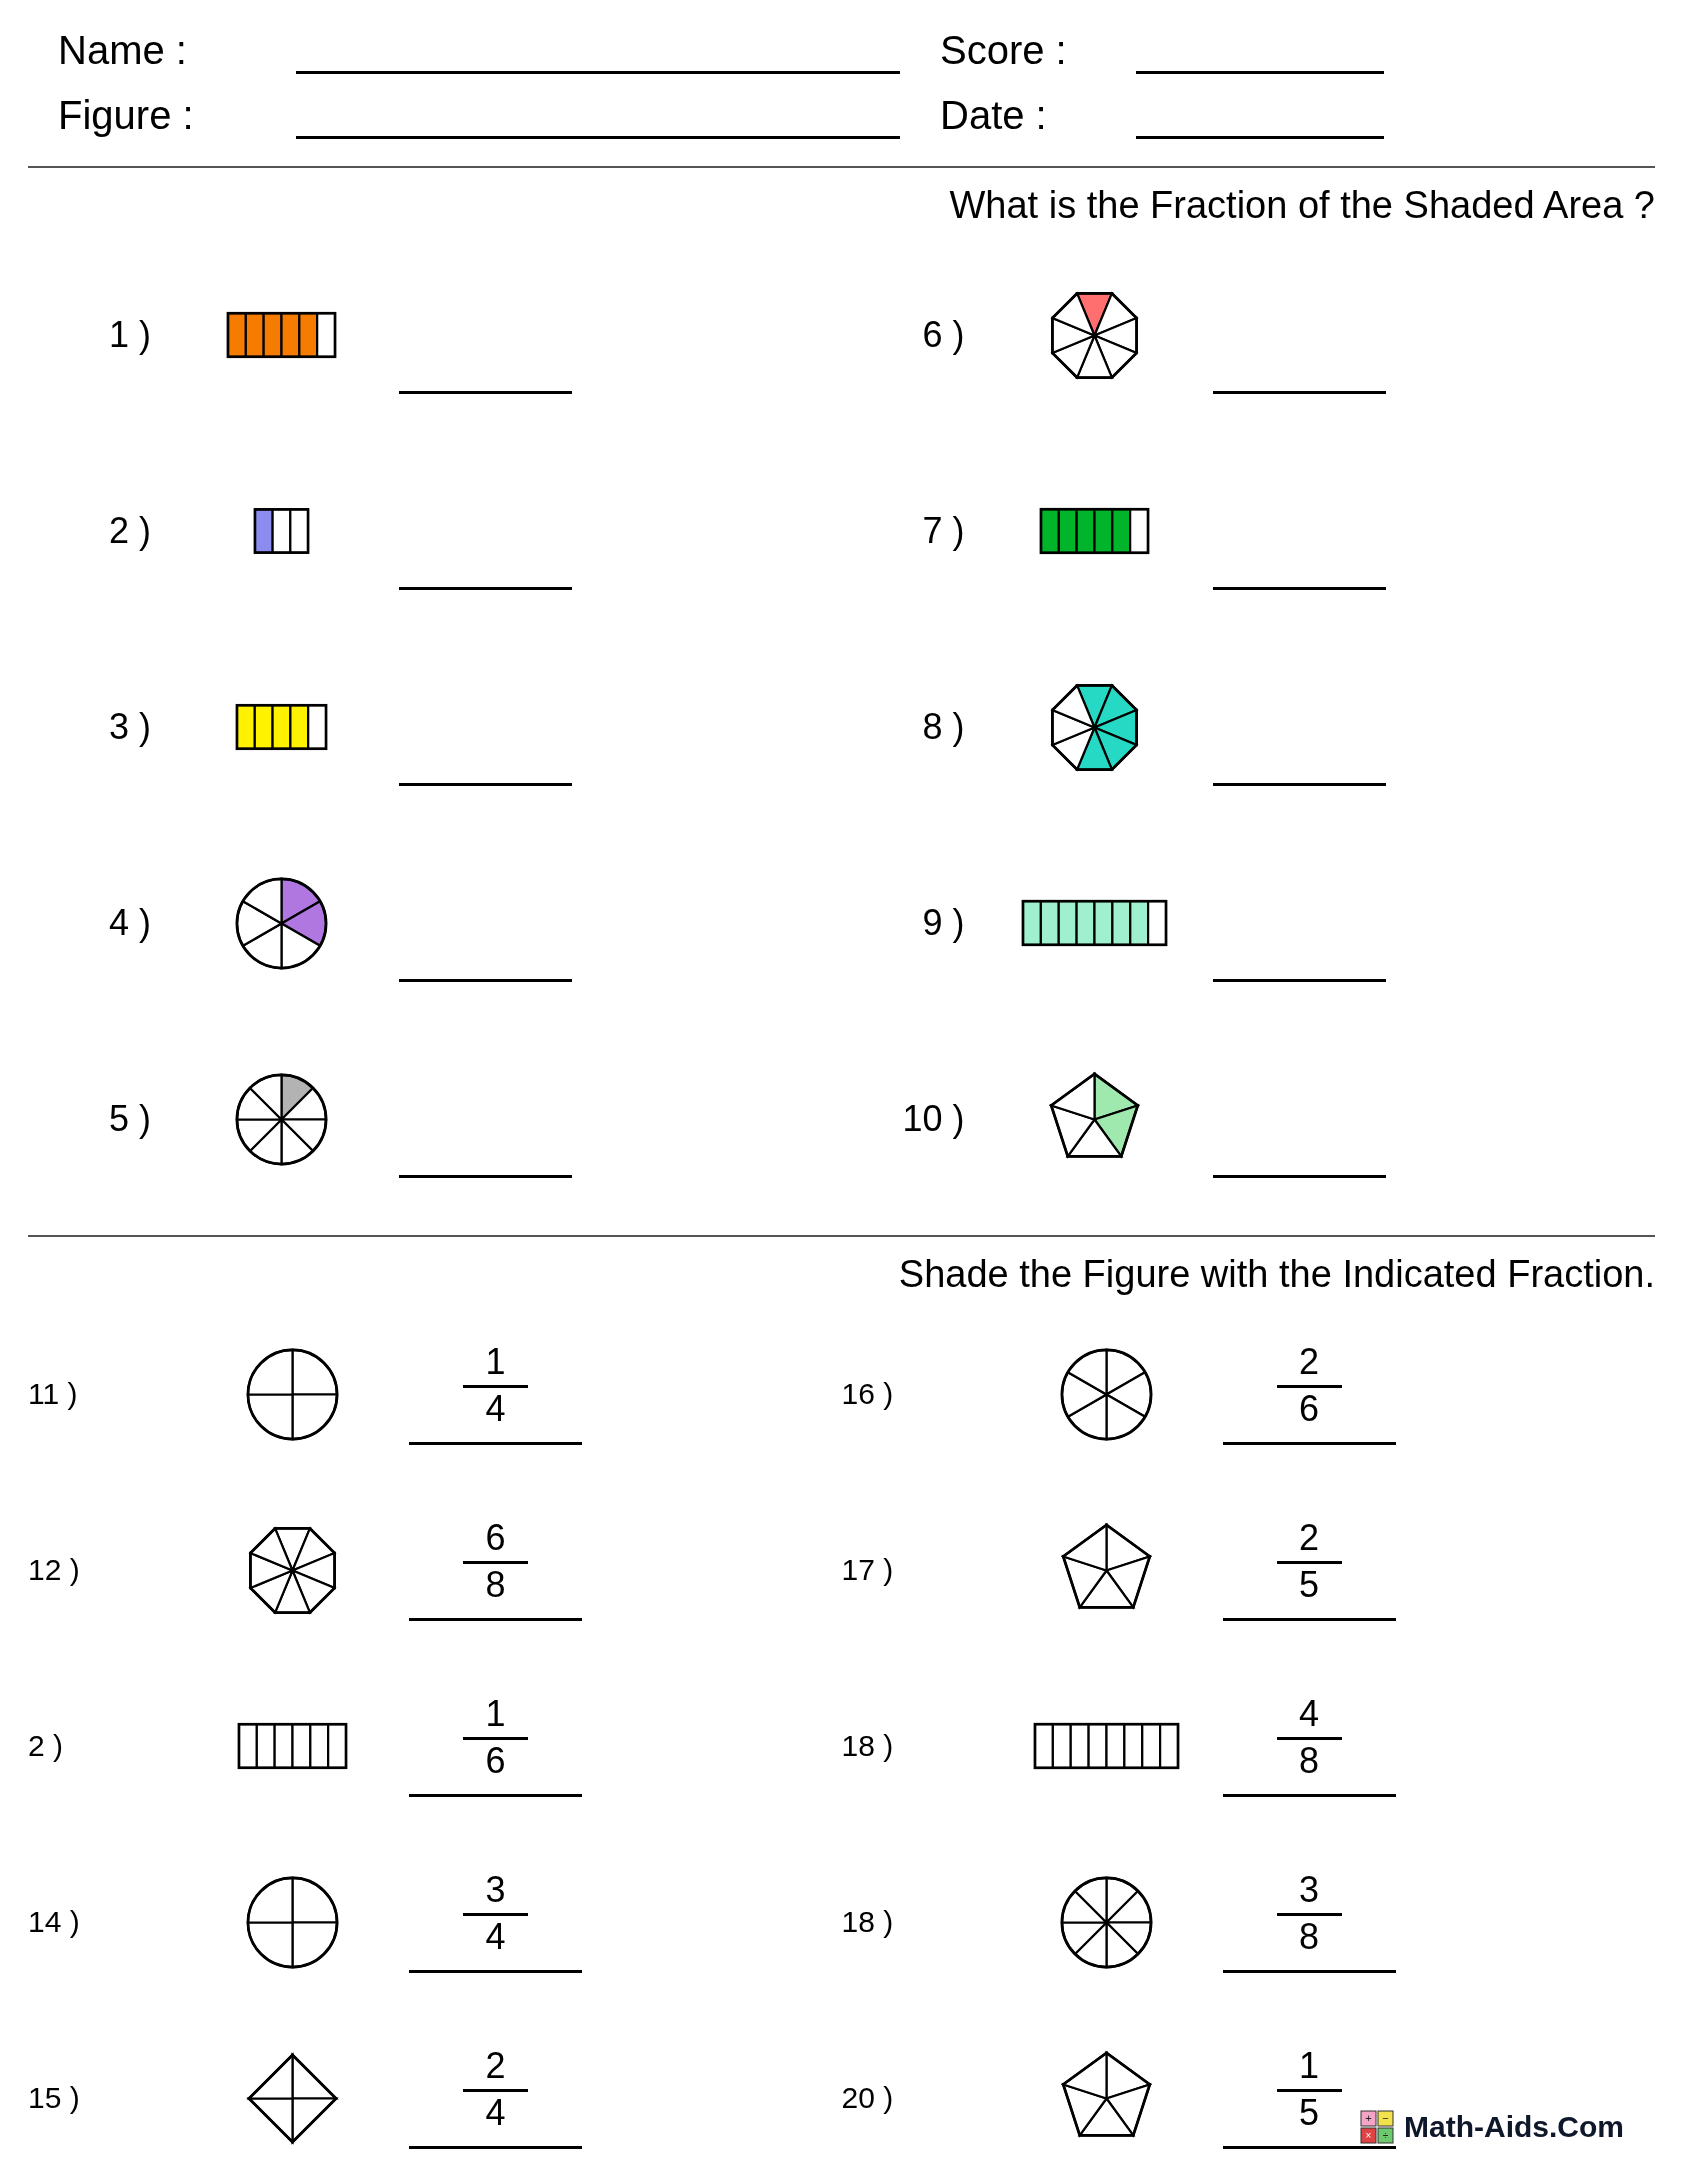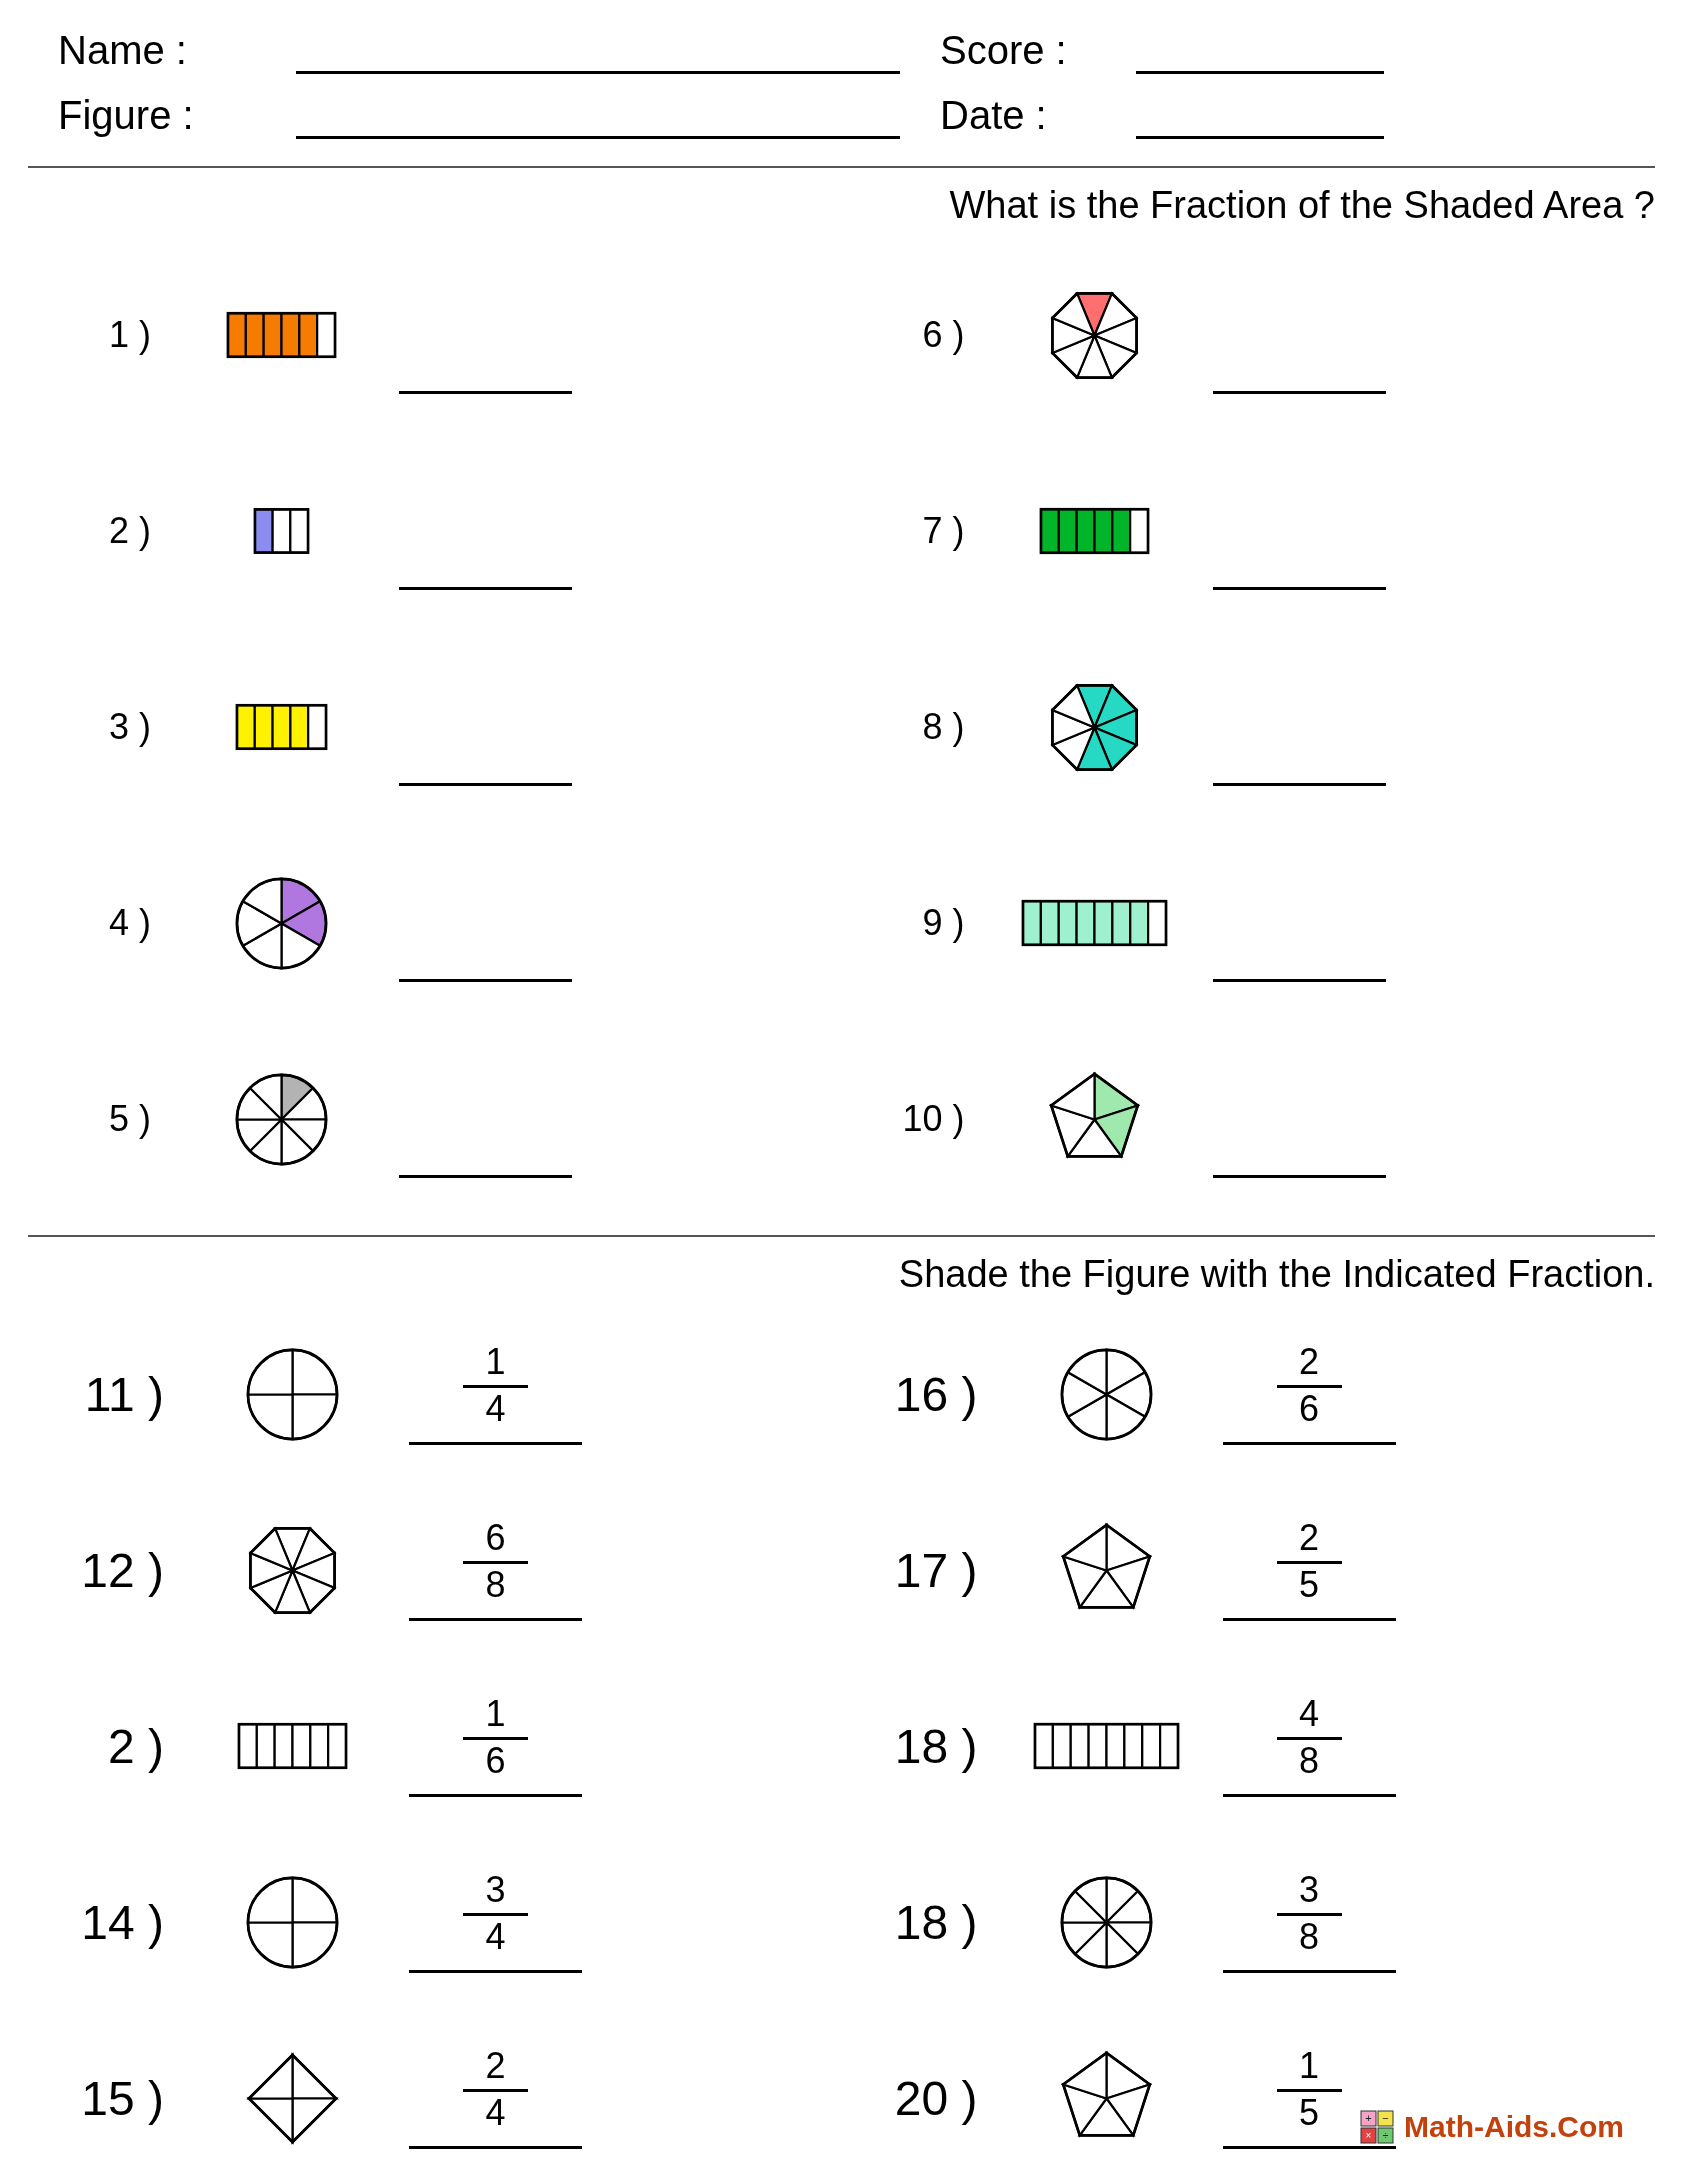--- a/index.html
+++ b/index.html
@@ -32,39 +32,39 @@
     height: 196px;
   }
   .num { font-size: 36px; width: 149px; text-align: right; padding-right: 26px; }
   .fig { width: 208px; display: flex; align-items: center; justify-content: center; }
   .ansline {
     width: 173px; border-bottom: 3px solid #000; height: 117px; margin-left: 14px;
   }
 
   
   .cell2 { display: flex; align-items: center; height: 176px; }
-  .num2 { font-size: 48px; width: 158px; text-align: right; padding-right: 22px; }
+  .num2 { font-size: 30px; width: 158px; padding-right: 22px; }
   .fig2 { width: 213px; display: flex; align-items: center; justify-content: center; }
   .frac {
     width: 173px; margin-left: 10px;
     display: flex; flex-direction: column; align-items: center;
     font-size: 36px; line-height: 1.05;
   }
   .frac .top { }
   .frac .bar { width: 65px; border-bottom: 3px solid #000; margin: 4px 0 2px 0; }
   .frac .bot { }
   .frac .underline { width: 173px; border-bottom: 3px solid #000; margin-top: 14px; }
 
   
   .footer {
     position: absolute; right: 59px; bottom: 34px;
     display: flex; align-items: center; gap: 10px;
   }
   .footer-logo { width: 34px; height: 34px; }
-  .footer-text { font-size: 30px; font-weight: bold; color: #c2410c; }
+  .footer-text { font-size: 30px; font-weight: bold; color: #0f172a; }
 </style>
 </head>
 <body>
 
 <div class="page">
 
   <div class="header">
     <div class="hrow">
       <div class="hlabel">Name :</div>
       <div class="hline long"></div>

